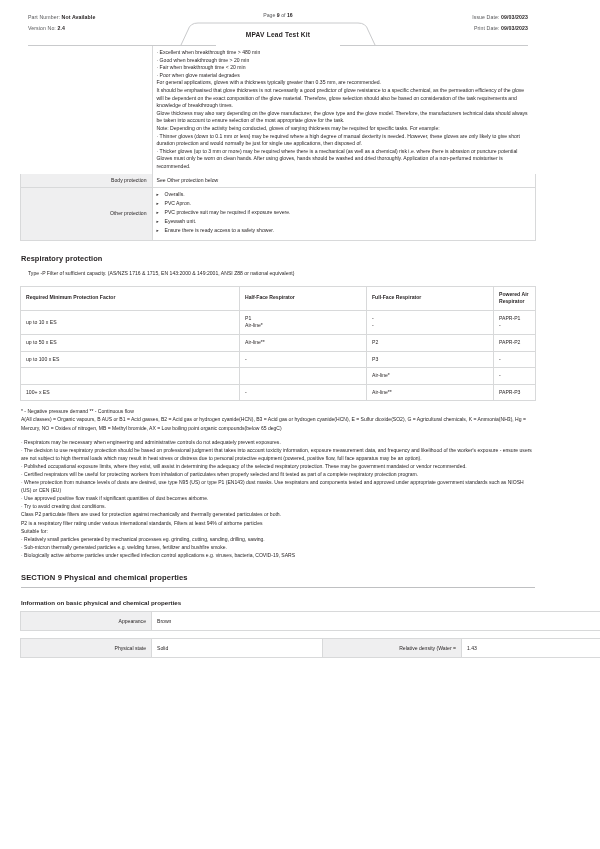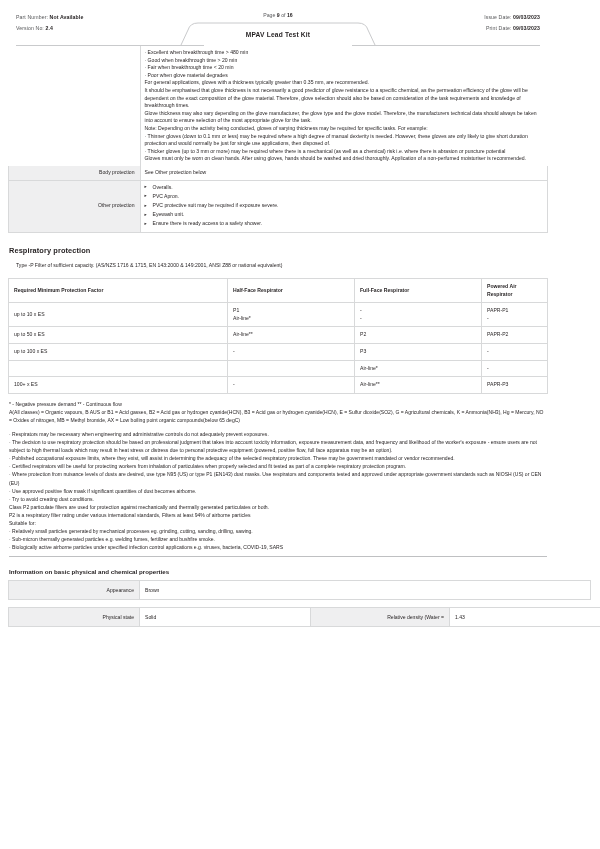--- a/index.html
+++ b/index.html
@@ -13,21 +13,21 @@
     font-family: "Liberation Sans", sans-serif;
     color: #231f20;
     position: relative;
     overflow: hidden;
   }
   .page {
     width: 556px;
     height: 849px;
     position: relative;
     box-sizing: border-box;
-    padding: 0 8px;
+    padding: 0 20px;
     border-radius: 23px;
   }
 
   
   .header {
     position: relative;
     height: 46px;
   }
   .hdr-left {
     position: absolute;
@@ -346,20 +346,21 @@
   <div class="body-para">· Where protection from nuisance levels of dusts are desired, use type N95 (US) or type P1 (EN143) dust masks. Use respirators and components tested and approved under appropriate government standards such as NIOSH (US) or CEN (EU)</div>
   <div class="body-para">· Use approved positive flow mask if significant quantities of dust becomes airborne.</div>
   <div class="body-para">· Try to avoid creating dust conditions.</div>
   <div class="body-para">Class P2 particulate filters are used for protection against mechanically and thermally generated particulates or both.</div>
   <div class="body-para">P2 is a respiratory filter rating under various international standards, Filters at least 94% of airborne particles</div>
   <div class="body-para">Suitable for:</div>
   <div class="body-para">· Relatively small particles generated by mechanical processes eg. grinding, cutting, sanding, drilling, sawing.</div>
   <div class="body-para">· Sub-micron thermally generated particles e.g. welding fumes, fertilizer and bushfire smoke.</div>
   <div class="body-para">· Biologically active airborne particles under specified infection control applications e.g. viruses, bacteria, COVID-19, SARS</div>
 
+  <div class="sec9">SECTION 9 Physical and chemical properties</div>
   <div class="sec9-rule"></div>
 
   <div class="sub9">Information on basic physical and chemical properties</div>
 
   <table class="tbl prop-tbl">
     <tbody>
       <tr>
         <td class="lbl-cell lbl-a">Appearance</td>
         <td class="val-cell val-a">Brown</td>
       </tr>

